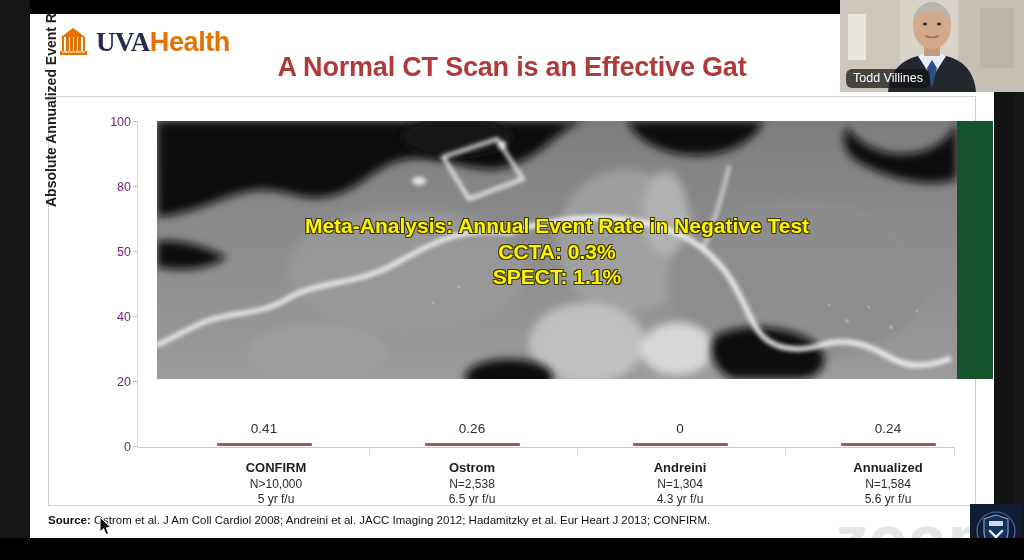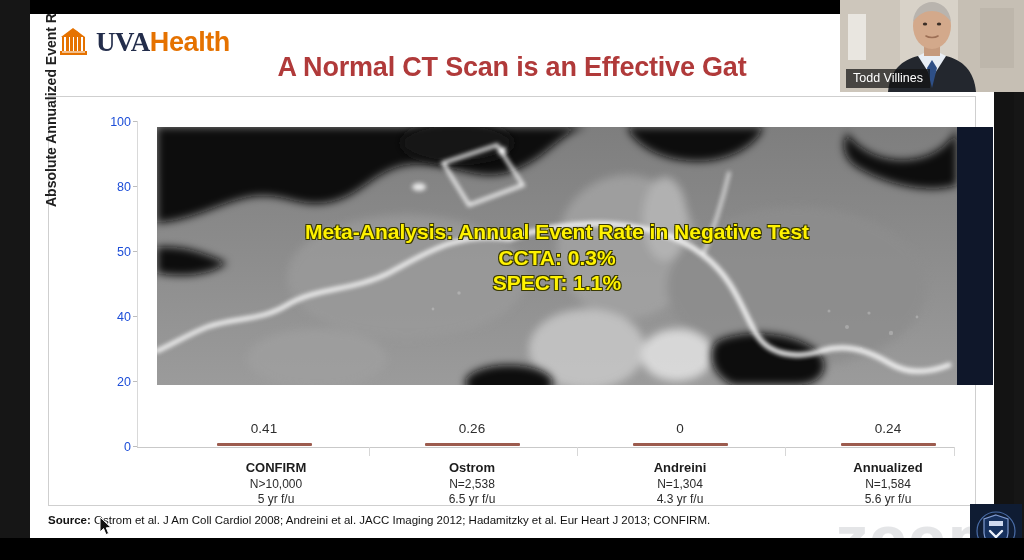--- a/index.html
+++ b/index.html
@@ -47,29 +47,29 @@
   
   .chart-card{
     position:absolute;left:18px;top:82px;width:928px;height:410px;
     border:1px solid #cfcfcf;background:#fff;box-sizing:border-box;
   }
   .ylabel{
     position:absolute;left:-6px;top:110px;
     transform:rotate(-90deg);transform-origin:left top;
     font-size:14px;font-weight:700;color:#202020;white-space:nowrap;
   }
-  .ytick{position:absolute;right:0;font-size:12.5px;color:#1d4ed8;text-align:right;width:30px;}
+  .ytick{position:absolute;right:0;font-size:12.5px;color:#701a75;text-align:right;width:30px;}
   .ytickmark{position:absolute;width:5px;height:1px;background:#bdbdbd;}
   .yaxis-line{position:absolute;left:88px;top:24px;width:1px;height:326px;background:#d9d9d9;}
   .xaxis-line{position:absolute;left:88px;top:350px;width:818px;height:1px;background:#c9c9c9;}
 
   
   .ct{
-    position:absolute;left:108px;top:30px;width:836px;height:258px;
-    background:#0f172a;overflow:hidden;
+    position:absolute;left:108px;top:24px;width:836px;height:258px;
+    background:#14532d;overflow:hidden;
   }
   .ct svg{display:block;}
   .ct-cap{
     position:absolute;left:0;top:92px;width:800px;text-align:center;
     color:#FFF200;font-size:21px;font-weight:700;line-height:1.22;
     text-shadow:1px 1px 0 #3a3a00, -1px 1px 0 #3a3a00, 1px -1px 0 #3a3a00, -1px -1px 0 #3a3a00;
     pointer-events:none;
   }
   .ct-cap .l2{font-size:21px;}
 
@@ -102,21 +102,21 @@
     background:#0f1c33;display:flex;align-items:center;justify-content:center;
   }
   
   .vtile{
     position:absolute;right:0;top:0;width:184px;height:92px;overflow:hidden;
     background:#cfc6ba;
   }
   .vtile .namechip{
     position:absolute;left:6px;bottom:4px;
     background:rgba(20,20,20,.72);color:#fff;font-size:12.5px;
-    padding:2px 7px 3px 7px;border-radius:0;white-space:nowrap;
+    padding:2px 7px 3px 7px;border-radius:6px;white-space:nowrap;
   }
   
   .cursor{position:absolute;left:99px;top:516px;width:14px;height:20px;}
 </style>
 </head>
 <body>
 
 <div id="app">
 
   <div class="topbar"></div>

